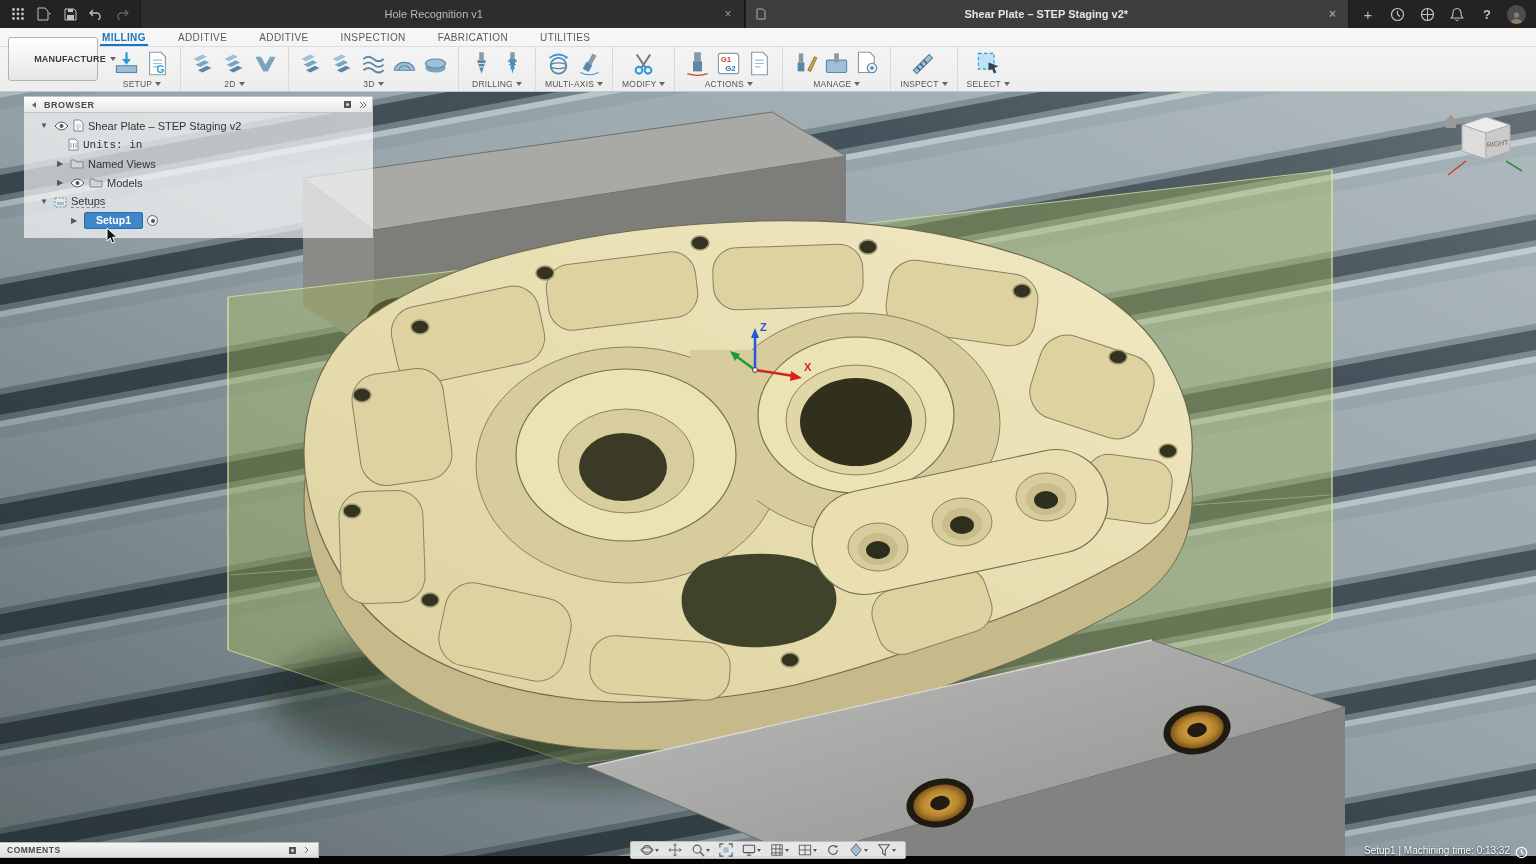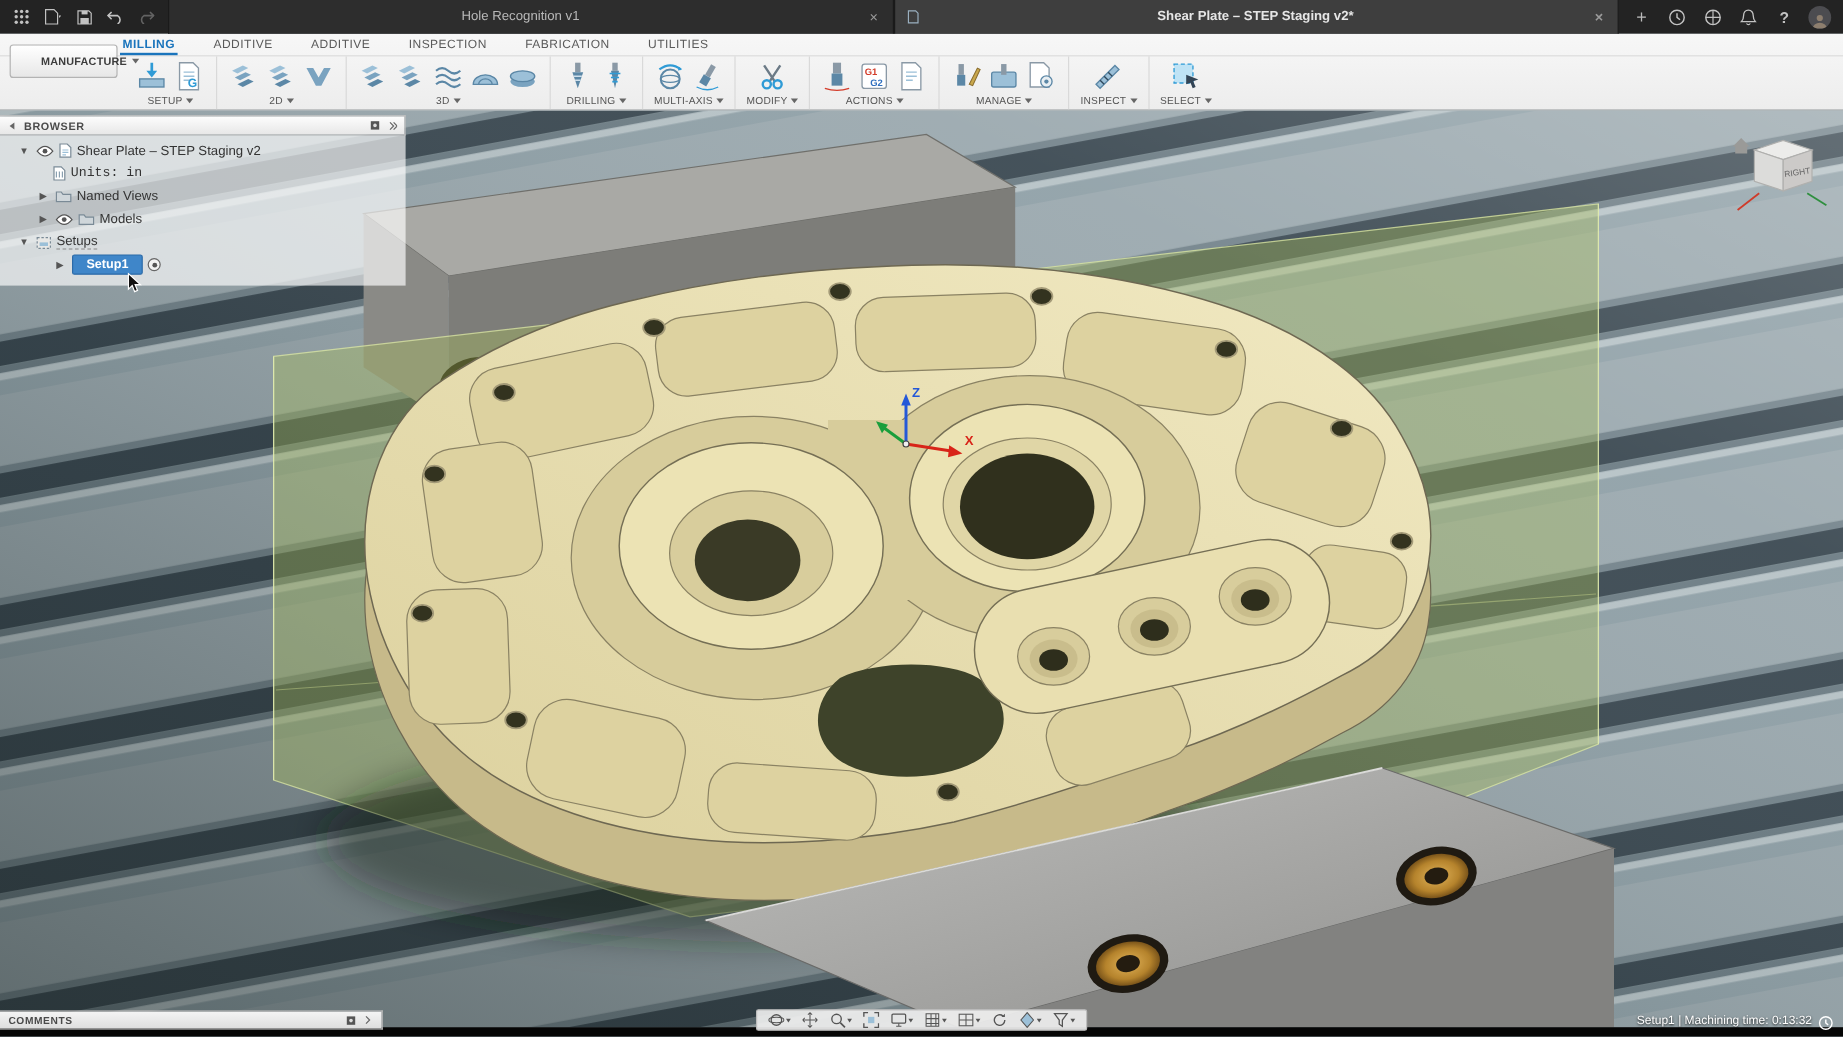--- a/index.html
+++ b/index.html
@@ -17,37 +17,37 @@
   .doc-tab { flex:1; display:flex; align-items:center; gap:6px; padding:0 10px; background:#2d2d2d; border-left:1px solid #1a1a1a; border-right:1px solid #1a1a1a; color:#b8b8b8; font-size:11px; min-width:0; }
   .doc-tab.active { background:#3e3e3e; color:#e6e6e6;font-weight:bold; }
   .doc-tab .tab-title { flex:1; text-align:center; white-space:nowrap; overflow:hidden; text-overflow:ellipsis; }
   .doc-tab .tab-close { font-size:12px; color:#9a9a9a; padding:0 2px; }
   .tb-right { display:flex; align-items:center; gap:10px; padding:0 10px; }
   .tb-plus { color:#bbb; font-size:15px; width:18px; text-align:center; }
   .avatar { width:19px; height:19px; border-radius:50%; background:#4c4c50; overflow:hidden; display:flex; align-items:flex-end; justify-content:center; }
 
   
   .ribbon { position:absolute; top:28px; left:0; width:1536px; height:64px; background:linear-gradient(#f7f7f7,#ededed); border-bottom:1px solid #c6c6c6; z-index:9; }
-  .ws-btn { position:absolute; left:8px; top:9px; width:90px; height:28px; background:linear-gradient(#ffffff,#e7e7e7); border:1px solid #b3b3b3; border-radius:3px; display:flex; align-items:center; justify-content:center; gap:4px; font-size:9px; font-weight:bold; color:#3c3c3c; letter-spacing:.2px;padding-left:44px; }
+  .ws-btn { position:absolute; left:8px; top:9px; width:90px; height:44px; background:linear-gradient(#ffffff,#e7e7e7); border:1px solid #b3b3b3; border-radius:3px; display:flex; align-items:center; justify-content:center; gap:4px; font-size:9px; font-weight:bold; color:#3c3c3c; letter-spacing:.2px;padding-left:44px; }
   .rtabs { display:flex; gap:28px; height:19px; padding-left:100px; align-items:flex-end; border-bottom:1px solid #dcdcdc; }
   .rtab { font-size:10px; letter-spacing:.4px; color:#5a5a5a; padding:2px 2px 3px 2px; }
   .rtab.active { color:#1a74bc; font-weight:bold; border-bottom:2px solid #1a74bc; padding-bottom:1px; }
   .rtools { display:flex; align-items:stretch; height:44px; padding-left:104px; }
   .rgroup { display:flex; flex-direction:column; align-items:center; justify-content:flex-start; padding:2px 9px 0 9px; border-right:1px solid #d9d9d9; }
   .rgroup .icons { display:flex; gap:4px; height:29px; align-items:center; }
   .ticon { width:27px; height:27px; display:block; }
   .glabel { display:flex; align-items:center; gap:3px; font-size:8.5px; color:#555; margin-top:1px; letter-spacing:.2px; }
   .caret { width:0; height:0; border-left:3px solid transparent; border-right:3px solid transparent; border-top:4px solid #666; display:inline-block; }
 
   
   .viewport { position:absolute; top:92px; left:0; width:1536px; height:764px; }
   .scene { position:absolute; top:0; left:0; }
 
   
-  .browser { position:absolute; left:0; top:96px; width:338px; z-index:5; font-size:11px; color:#333; }
+  .browser { position:absolute; left:0; top:96px; width:373px; z-index:5; font-size:11px; color:#333;padding-left:24px; }
   .browser-header { height:17px; background:linear-gradient(#fdfdfd,#e7e7e7); border:1px solid #c2c2c2; border-left:none; display:flex; align-items:center; gap:6px; padding:0 6px; font-size:9px; font-weight:bold; color:#4a4a4a; letter-spacing:.5px; }
   .browser-header .spacer { flex:1; }
   .browser-body { background:rgba(255,255,255,0.66); padding:3px 0 8px 0; }
   .trow { height:19px; display:flex; align-items:center; gap:4px; }
   .tcaret { width:12px; text-align:center; color:#555; font-size:8px; flex:0 0 12px; }
   .ticon-sm { flex:0 0 auto; display:block; }
   .tlabel { white-space:nowrap; }
   .setup-pill { background:#3f86c9; border:1px solid #2b6aa8; color:#fff; font-weight:bold; font-size:10.5px; padding:1px 11px 2px 11px; border-radius:2px; }
   .radio { width:11px; height:11px; border:1.5px solid #666; border-radius:50%; background:#f2f2f2; display:flex; align-items:center; justify-content:center; }
   .radio::after { content:""; width:4px; height:4px; background:#555; border-radius:50%; }

